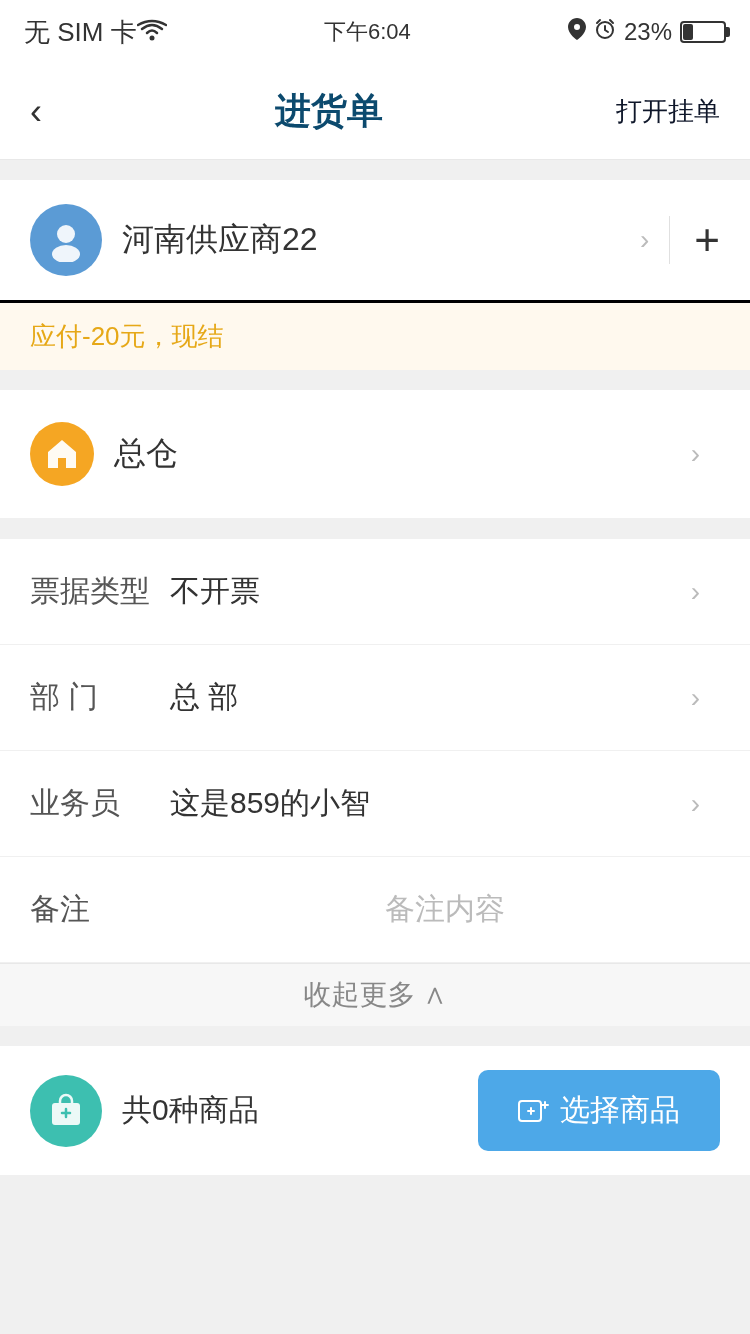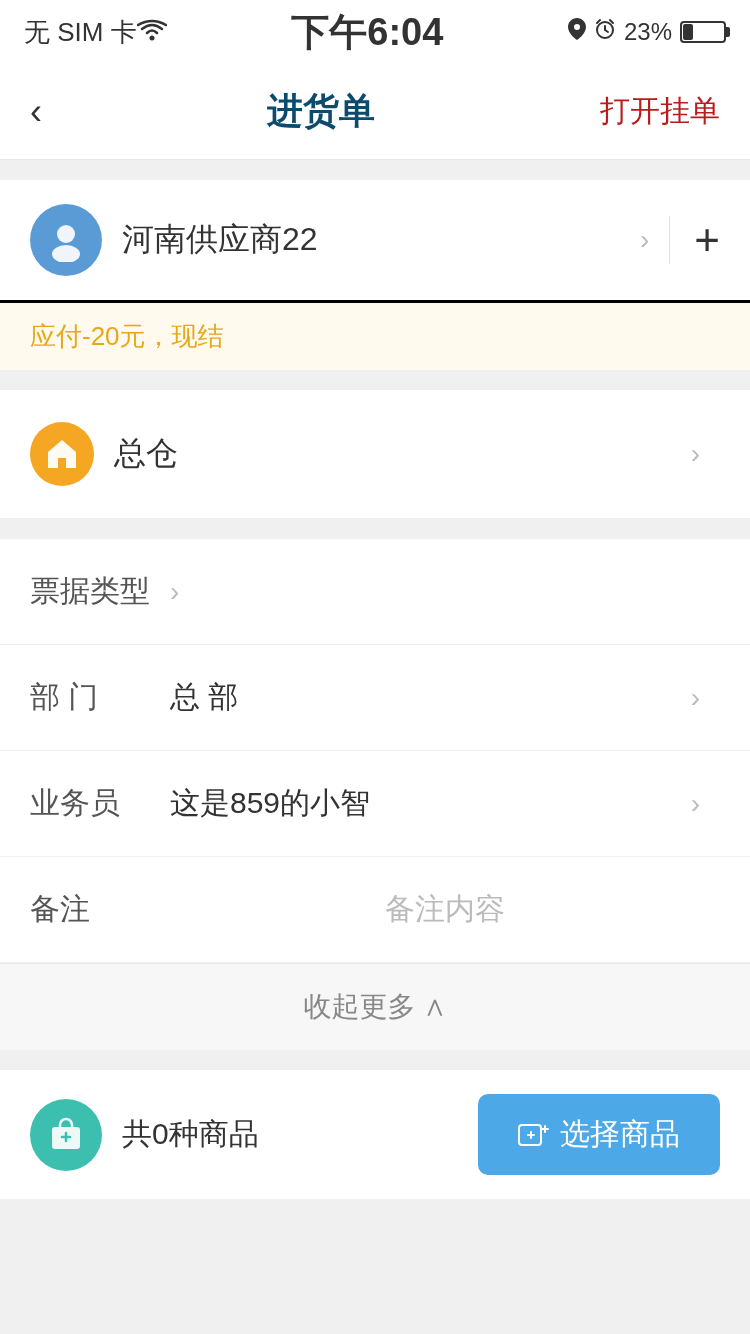--- a/index.html
+++ b/index.html
@@ -23,22 +23,22 @@
       justify-content: space-between;
       padding: 0 24px;
       font-size: 26px;
       font-weight: 500;
     }
     .status-left {
       display: flex;
       align-items: center;
     }
     .status-center {
-      font-size: 38px;
-      font-weight: 700;
+      font-size: 22px;
+      font-weight: 400;
     }
     .status-right {
       display: flex;
       align-items: center;
       gap: 8px;
       font-size: 24px;
     }
     .battery-icon {
       display: inline-block;
       width: 46px;
@@ -84,22 +84,22 @@
       font-size: 36px;
       color: #333;
       cursor: pointer;
     }
     .nav-title {
       font-size: 36px;
       font-weight: 600;
       color: #0c4a6e;
     }
     .nav-action {
-      font-size: 30px;
-      color: #b91c1c;
+      font-size: 26px;
+      color: #0f172a;
       cursor: pointer;
     }
 
     
     .section-gap {
       height: 20px;
       background: #f0f0f0;
     }
 
     
@@ -210,21 +210,21 @@
       color: #333;
       flex: 1;
     }
 
     
     .collapse-row {
       background: #f7f7f7;
       display: flex;
       align-items: center;
       justify-content: center;
-      padding: 24px 30px;
+      padding: 12px 30px;
       cursor: pointer;
       border-top: 1px solid #e8e8e8;
     }
     .collapse-text {
       font-size: 28px;
       color: #888;
     }
 
     
     .bottom-bar {
@@ -346,20 +346,21 @@
   <span class="form-value warehouse-name">总仓</span>
   <span class="chevron-right">›</span>
 </div>
 
 <div class="section-gap"></div>
 
 <div class="white-card">
 
   <div class="form-row">
     <span class="form-label">票据类型</span>
+    <span class="form-value">不开票</span>
     <span class="chevron-right">›</span>
   </div>
 
   <div class="form-row">
     <span class="form-label">部 门</span>
     <span class="form-value">总 部</span>
     <span class="chevron-right">›</span>
   </div>
 
   <div class="form-row">

